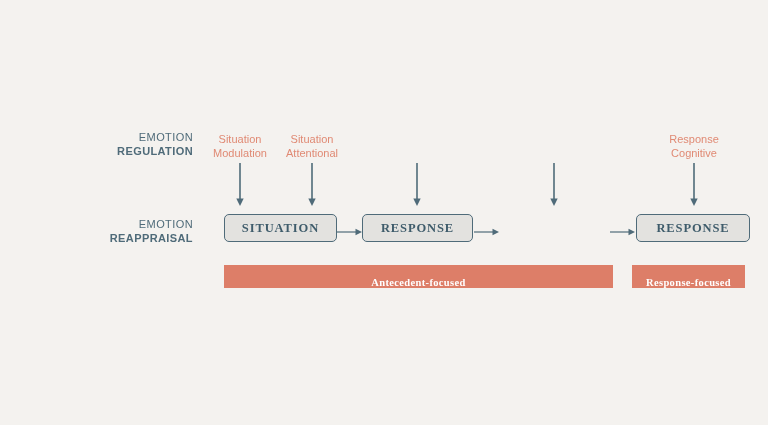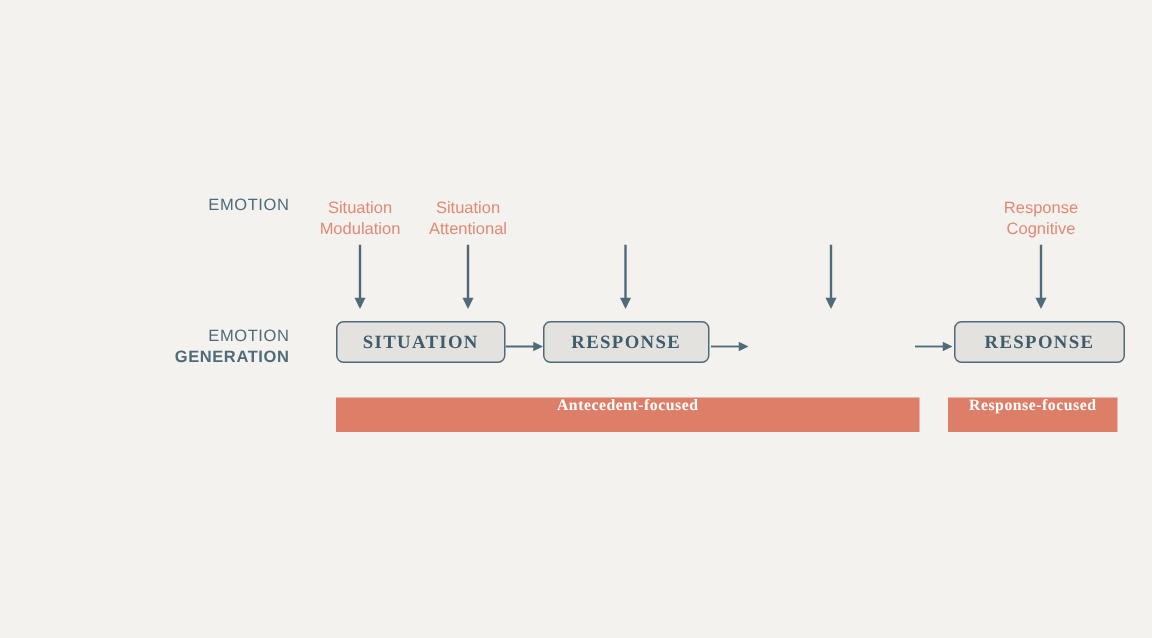--- a/index.html
+++ b/index.html
@@ -101,43 +101,44 @@
     width: 26px;
   }
 
   
   .fbar {
     position: absolute;
     top: 265px;
     height: 23px;
     background: #dd7e68;
     display: flex;
-    align-items: flex-start;
+    align-items: flex-end;
     justify-content: center;
   }
   .fbar .ftext {
     font-family: "Liberation Serif", serif;
     font-weight: 700;
     font-size: 10.5px;
     letter-spacing: 0.35px;
     color: #ffffff;
     white-space: nowrap;
   }
 </style>
 </head>
 <body>
 
 <div id="canvas">
 
   <div class="row-label" id="label-regulation">
     <span class="lt">EMOTION</span>
+    <span class="bd">REGULATION</span>
   </div>
   <div class="row-label" id="label-generation">
     <span class="lt">EMOTION</span>
-    <span class="bd">GENERATION</span>
+    <span class="bd">REAPPRAISAL</span>
   </div>
 
   <div class="strategy" style="left:207px">
     <span>Situation</span>
     <span>Modulation</span>
   </div>
   <div class="strategy" style="left:279px">
     <span>Situation</span>
     <span>Attentional</span>
   </div>

